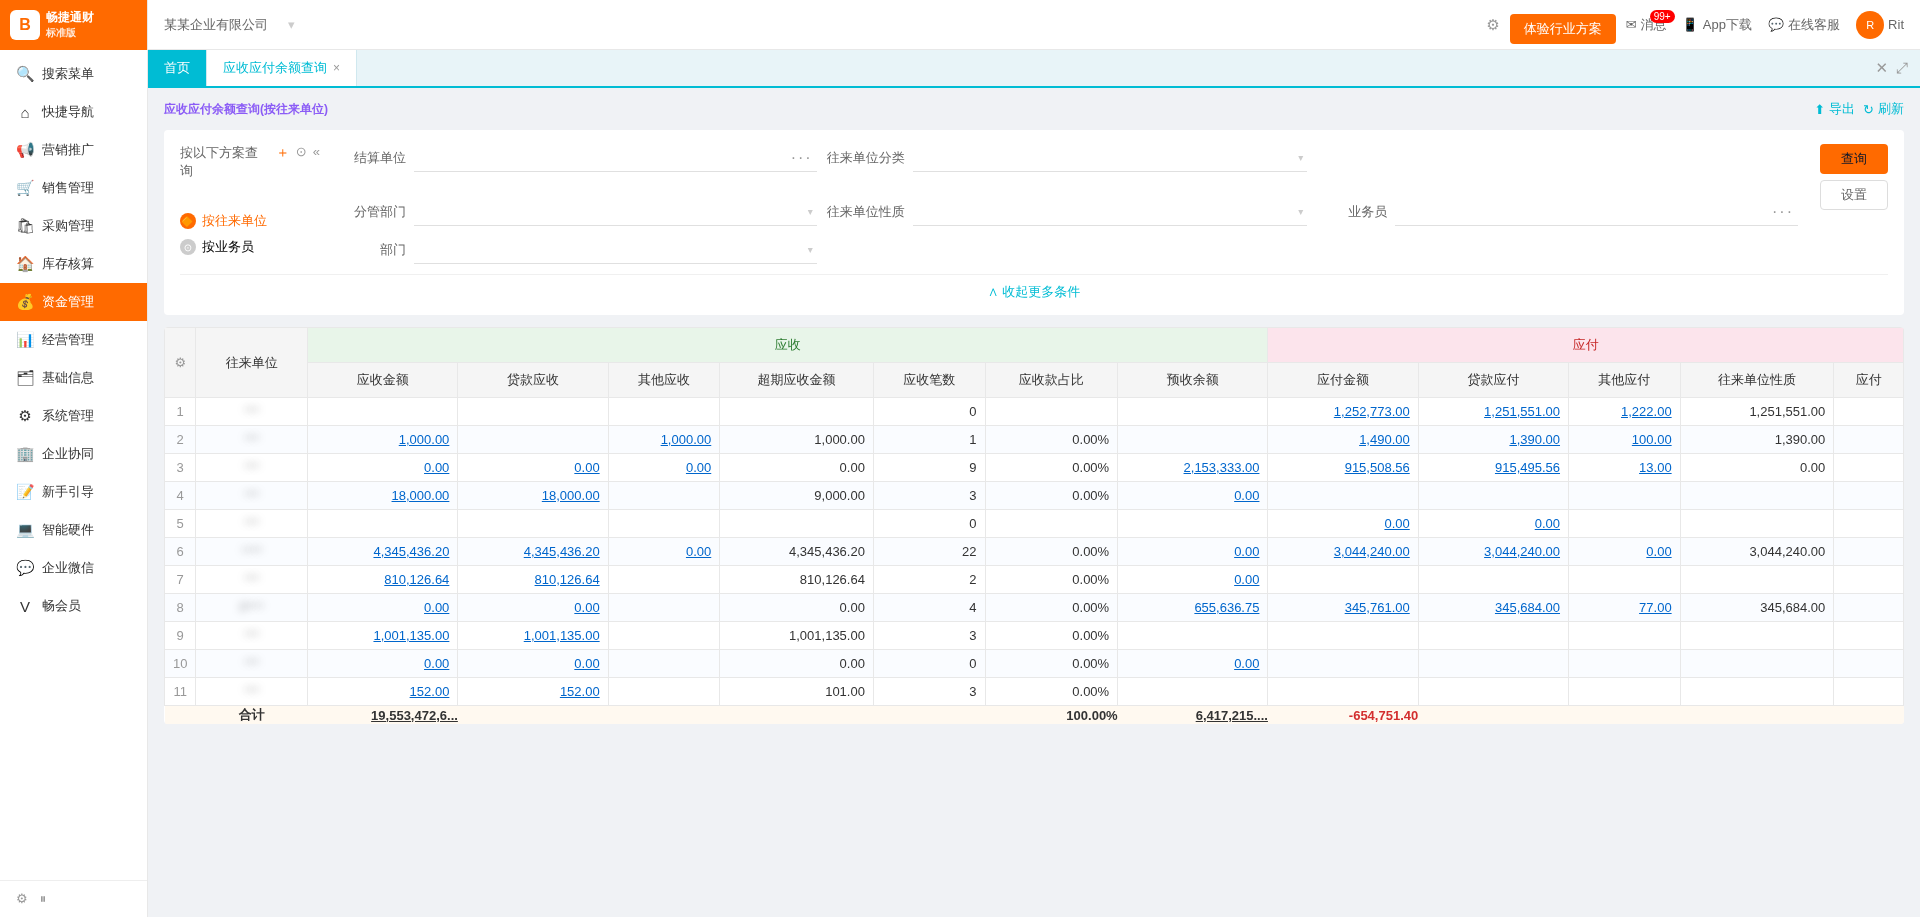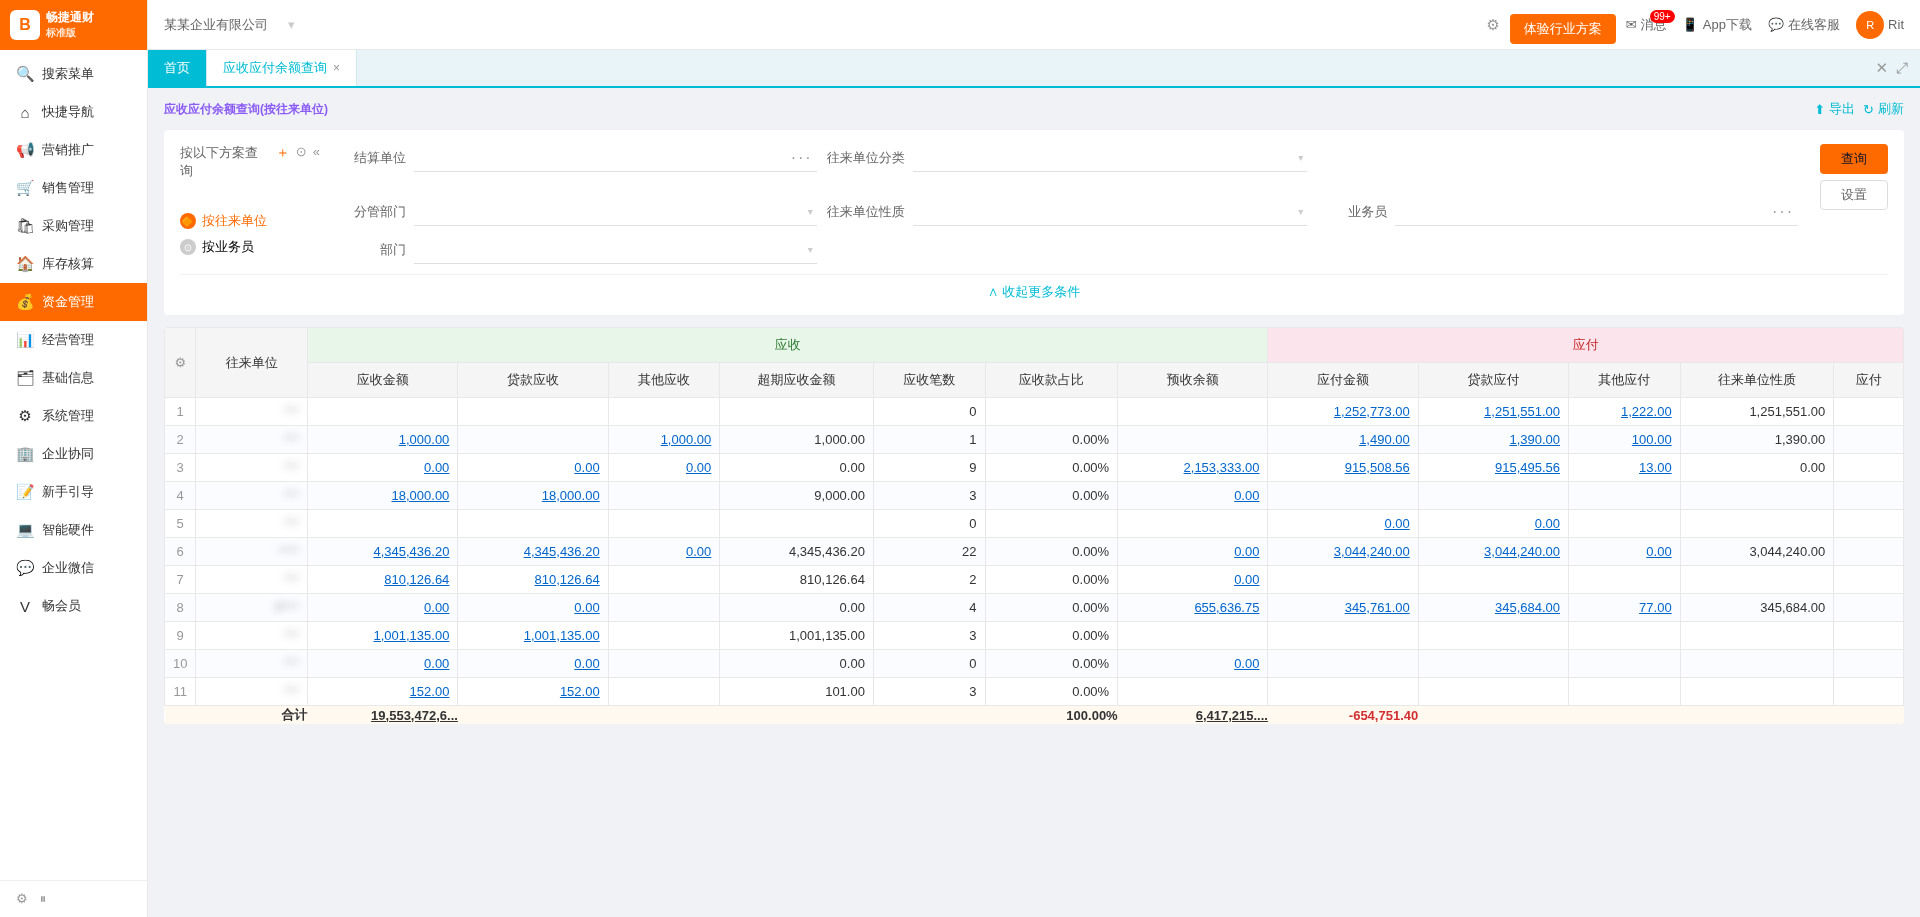--- a/index.html
+++ b/index.html
@@ -255,21 +255,21 @@
     table tbody tr:nth-child(even) { background: #fafcff; }
     table tbody td {
       padding: 6px 8px;
       border: 1px solid #e8e8e8;
       text-align: center;
       white-space: nowrap;
       color: #333;
     }
     .td-link { color: #0066cc; text-decoration: underline; cursor: pointer; }
     .td-num { text-align: right; }
-    .td-left { text-align: right; }
+    .td-left { text-align: center; }
 
     .table-footer {
       background: #fff9f0;
       font-weight: bold;
     }
     .table-footer td { background: #fff9f0; color: #333; }
 
     .gear-th {
       width: 30px;
       cursor: pointer;

